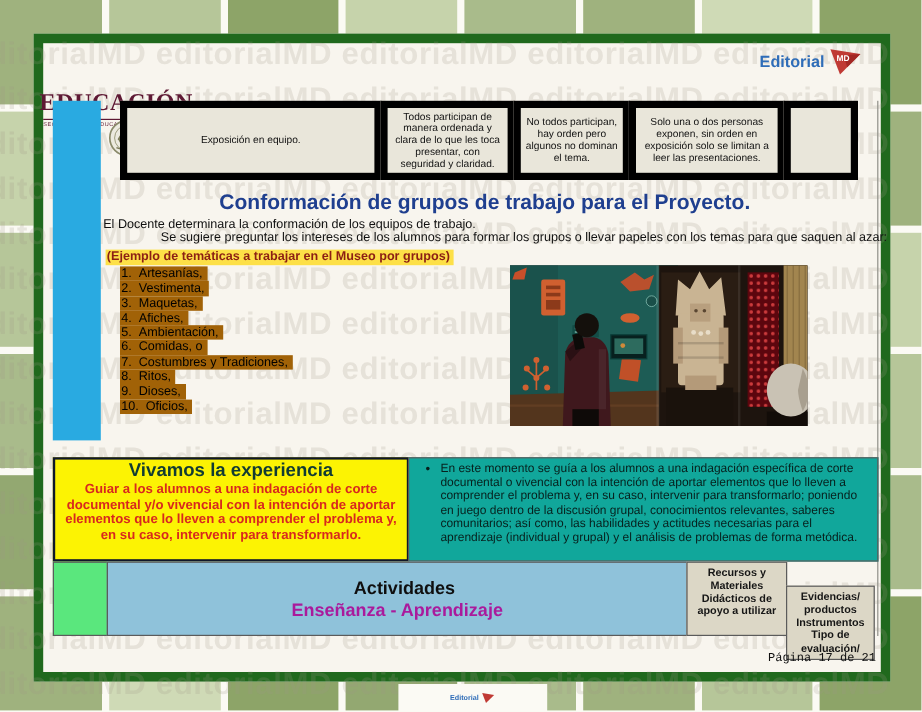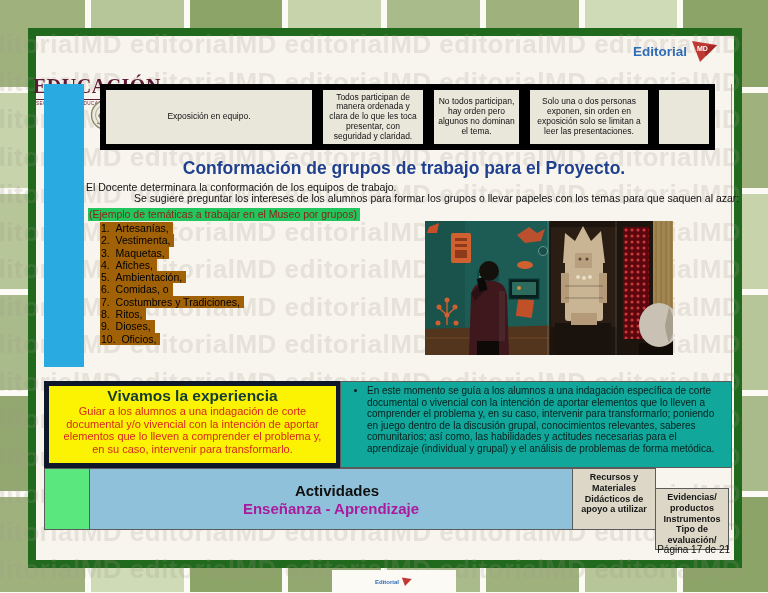--- a/index.html
+++ b/index.html
@@ -46,34 +46,34 @@
     font-size:8.5px;line-height:9.8px;padding:2px 4px;box-sizing:border-box;color:#111;}
   .rubric .rcell:first-child{margin-left:0;}
 
   .vline{position:absolute;left:731px;top:84px;width:1px;height:446px;background:#8f8f88;}
 
   .title{position:absolute;left:84px;top:158px;width:640px;margin:0;text-align:center;
     font-size:17.5px;font-weight:bold;color:#1f3f8f;}
   .para{position:absolute;left:86px;margin:0;font-size:10.5px;color:#111;}
   .p1{top:181px;}
   .p2{top:192px;margin-left:48px;}
-  .example{position:absolute;left:88px;top:208px;background:#22c55e;color:#8c1f14;
-    font-weight:normal;font-size:10.5px;padding:0 3px 1px 1px;}
+  .example{position:absolute;left:88px;top:208px;background:#fde047;color:#8c1f14;
+    font-weight:bold;font-size:10.5px;padding:0 3px 1px 1px;}
   .topics{position:absolute;left:100px;top:222px;margin:0;padding:0;list-style:none;counter-reset:t;}
   .topics li{counter-increment:t;background:#a16207;display:table;font-size:10.5px;
     line-height:12.3px;color:#000;padding:0 4px 0 1px;}
   .topics li::before{content:counter(t) ".\00a0\00a0";}
 
   .photo{position:absolute;left:425px;top:221px;width:248px;height:134px;display:block;}
 
   
   .ybox{position:absolute;left:44px;top:381px;width:297px;height:87px;background:#fcf303;
-    border:5px solid #0f172a;box-sizing:border-box;text-align:center;}
+    border:2px solid #0f172a;box-sizing:border-box;text-align:center;}
   .ybox-title{font-size:15.5px;font-weight:bold;color:#123b33;margin-top:1px;}
-  .ybox-body{font-size:11px;font-weight:normal;color:#d8281e;line-height:12.6px;padding:0 8px;}
+  .ybox-body{font-size:11px;font-weight:bold;color:#d8281e;line-height:12.6px;padding:0 8px;}
 
   
   .tbox{position:absolute;left:340px;top:381px;width:392px;height:87px;background:#11a79b;
     border:1px solid #5b5b5b;box-sizing:border-box;}
   .tbox ul{margin:3px 6px 0 14px;padding:0 0 0 12px;}
   .tbox li{font-size:10px;line-height:11.6px;color:#07201d;}
 
   
   .bottom-row{position:absolute;left:44px;top:468px;display:flex;}
   .bcell{border:1px solid #5b5b5b;margin-left:-1px;height:62px;box-sizing:border-box;}
@@ -83,21 +83,21 @@
     justify-content:center;text-align:center;gap:1px;}
   .act-title{font-size:15px;font-weight:bold;color:#0f0f0f;padding-left:12px;}
   .act-sub{font-size:15px;font-weight:bold;color:#aa1a9c;}
   .cell-beige{background:#dcd7c6;font-size:9px;font-weight:bold;color:#161616;
     text-align:center;line-height:10.8px;padding:3px 2px;display:flex;align-items:flex-start;
     justify-content:center;}
   .cell-res{width:84px;}
   .cell-evi{width:74px;margin-top:20px;}
 
   .pagenum{position:absolute;left:560px;top:544px;width:170px;text-align:right;
-    font-size:10px;color:#111;}
+    font-size:10px;color:#111;font-family:Liberation Mono, monospace;}
 
   .bottom-strip{position:absolute;left:332px;top:570px;width:124px;height:23px;background:#fbfaf4;
     display:flex;align-items:center;justify-content:center;gap:2px;}
   .mini-brand{color:#2f6db8;font-weight:bold;font-size:6px;}
 </style>
 </head>
 <body>
 
 <div class="canvas">
   <div class="bg-tiles">

